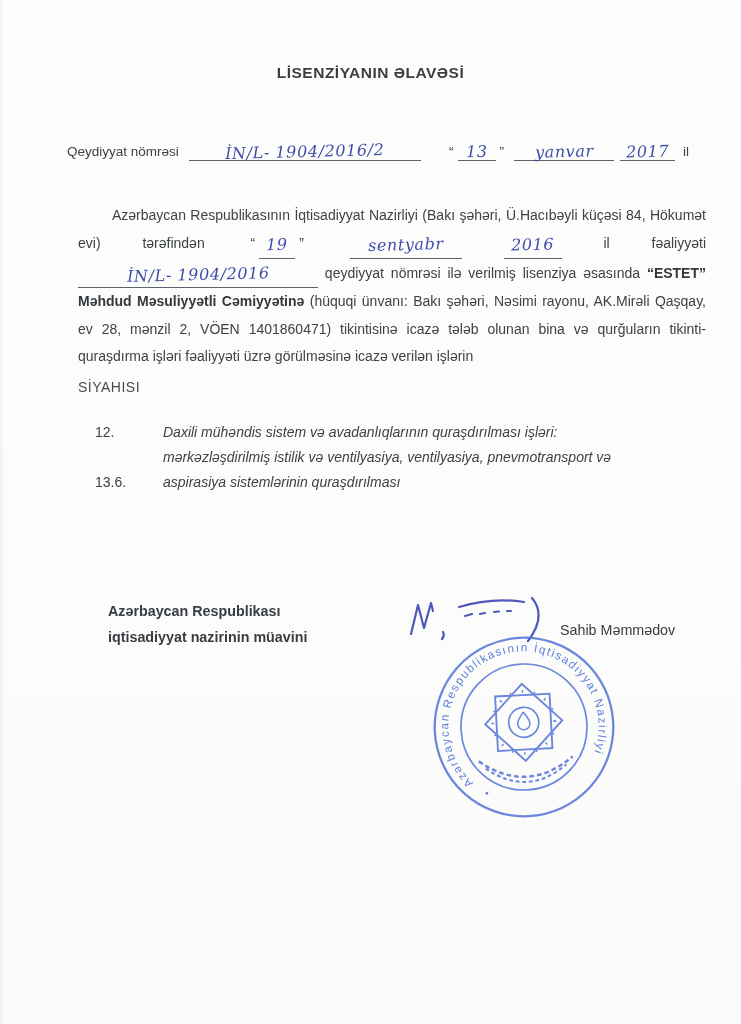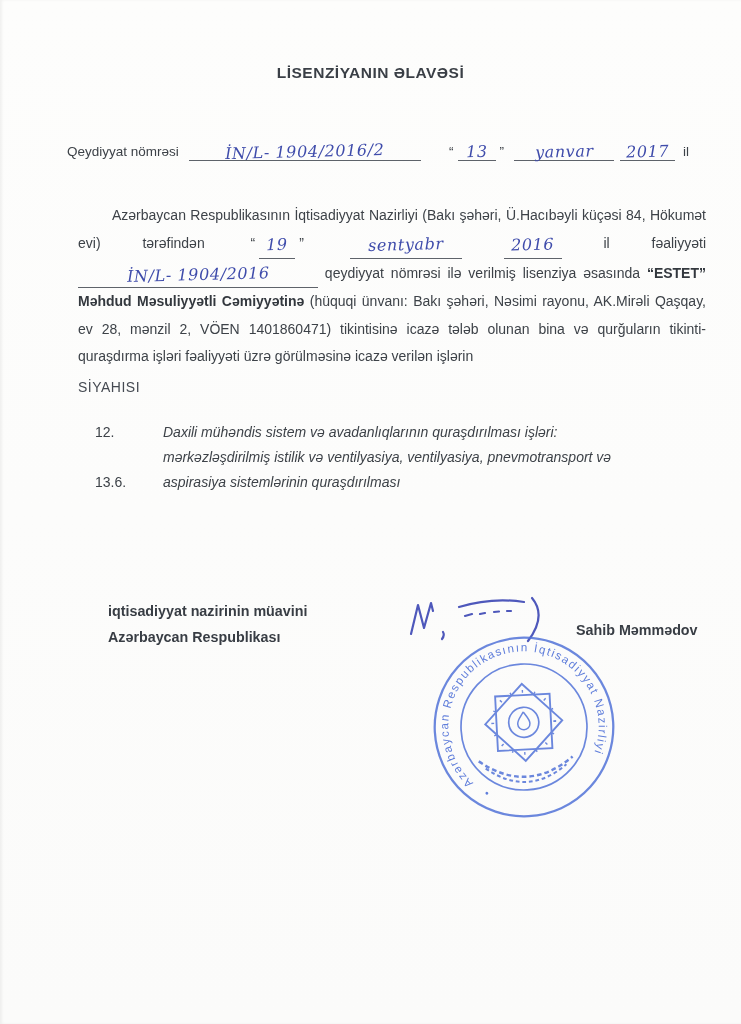--- a/index.html
+++ b/index.html
@@ -61,22 +61,22 @@
   .list{position:absolute;top:420px;left:95px;width:580px;font-size:14px;line-height:25px;}
   .li-row{display:flex;align-items:flex-end;}
   .li-num{width:68px;flex-shrink:0;}
   .li-txt{flex:1;max-width:500px;font-style:italic;}
   
   .sig-block{
     position:absolute;top:598px;left:108px;
     font-weight:bold;font-size:14.3px;line-height:26px;color:#383d44;
   }
   .sig-name{
-    position:absolute;top:622px;left:576px;
-    font-weight:bold;font-size:14.3px;color:#383d44;white-space:nowrap;
+    position:absolute;top:622px;left:560px;
+    font-weight:normal;font-size:14.3px;color:#383d44;white-space:nowrap;
   }
   .squiggle{position:absolute;left:404px;top:589px;width:168px;height:64px;}
   .stamp{position:absolute;left:430px;top:633px;width:188px;height:188px;transform:rotate(-3deg);}
 </style>
 </head>
 <body>
 
 <div class="page">
 
   <div class="doc-title">LİSENZİYANIN ƏLAVƏSİ</div>
@@ -111,22 +111,22 @@
       <span class="li-num">12.</span>
       <span class="li-txt">Daxili mühəndis sistem və avadanlıqlarının quraşdırılması işləri:</span>
     </div>
     <div class="li-row">
       <span class="li-num">13.6.</span>
       <span class="li-txt">mərkəzləşdirilmiş istilik və ventilyasiya, ventilyasiya, pnevmotransport və aspirasiya sistemlərinin quraşdırılması</span>
     </div>
   </div>
 
   <div class="sig-block">
+    <div>Azərbaycan Respublikası</div>
     <div>iqtisadiyyat nazirinin müavini</div>
-    <div>Azərbaycan Respublikası</div>
   </div>
 
   <svg class="squiggle" viewBox="0 0 168 64">
     <g fill="none" stroke="#4550b8" stroke-width="2.2" stroke-linecap="round" stroke-linejoin="round" opacity="0.95">
       <path d="M7 45 L14 16 L20 39 L27 14 L29 22"></path>
       <path d="M39 43 q2 3 -1 7"></path>
       <path d="M55 18 Q 88 8 120 13"></path>
       <path d="M61 27 l7 -2 M76 25 l5 -1 M90 23 l5 -0.5 M103 22 l4 0"></path>
       <path d="M128 9 q15 18 -4 43"></path>
     </g>

